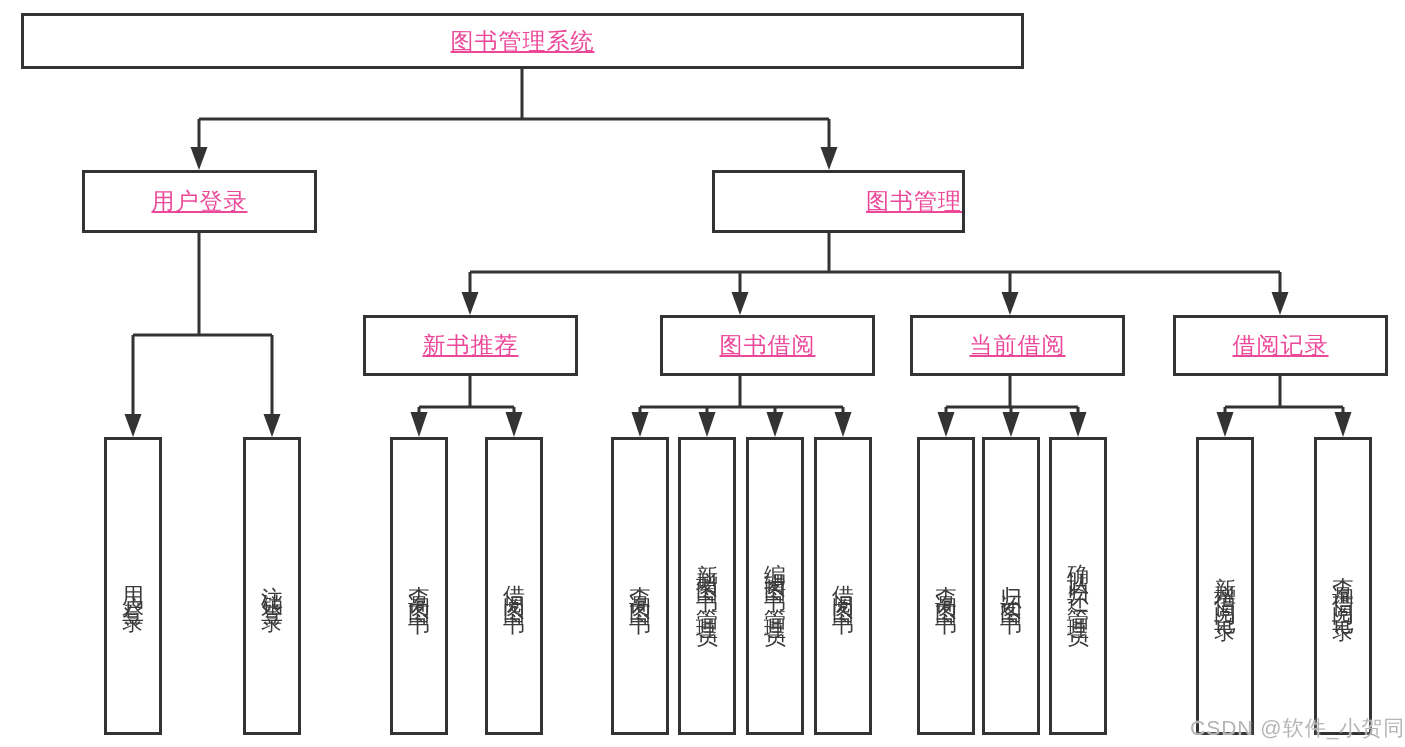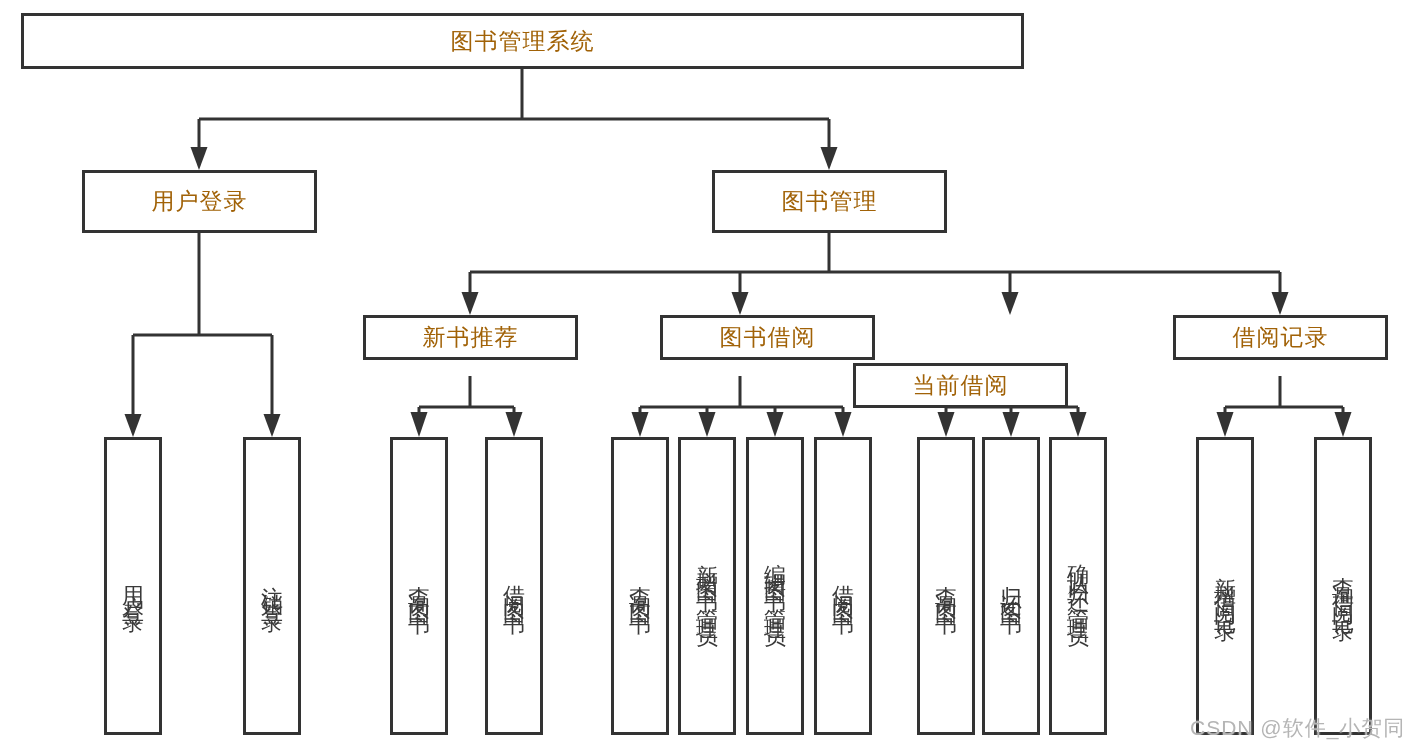--- a/index.html
+++ b/index.html
@@ -17,37 +17,37 @@
   .wire{stroke:#333333;stroke-width:3;fill:none;}
   .head{fill:#333333;stroke:none;}
   .box{
     position:absolute;
     background:#ffffff;
     border:3px solid #333333;
     box-sizing:border-box;
     display:flex;align-items:center;justify-content:center;
   }
   .hlabel{
-    font-size:23px;color:#a16207;letter-spacing:1px;white-space:nowrap;
+    font-size:23px;color:#ec4899;letter-spacing:1px;white-space:nowrap;text-decoration:underline;
   }
   .vlabel{
     writing-mode:vertical-rl;
     text-orientation:mixed;
     font-size:22px;color:#3a3a3a;
     letter-spacing:9px;line-height:1;
     white-space:nowrap;
   }
   
   #root  {left:21px;  top:13px;  width:1003px;height:56px;}
   #n-ul  {left:82px;  top:170px; width:235px; height:63px;}
-  #n-bm  {left:712px; top:170px; width:235px; height:63px;}
-  .row3  {top:315px;width:215px;height:45px;}
+  #n-bm  {left:712px; top:170px; width:253px; height:63px;justify-content:flex-end;}
+  .row3  {top:315px;width:215px;height:61px;}
   #n-r3a {left:363px;}
   #n-r3b {left:660px;}
-  #n-r3c {left:853px;margin-top:48px;}
+  #n-r3c {left:910px;}
   #n-r3d {left:1173px;}
   .leaf  {top:437px;width:58px;height:298px;}
   #lf-a1 {left:104px;}
   #lf-a2 {left:243px;}
   #lf-b1 {left:390px;}
   #lf-b2 {left:485px;}
   #lf-c1 {left:611px;}
   #lf-c2 {left:678px;}
   #lf-c3 {left:746px;}
   #lf-c4 {left:814px;}

